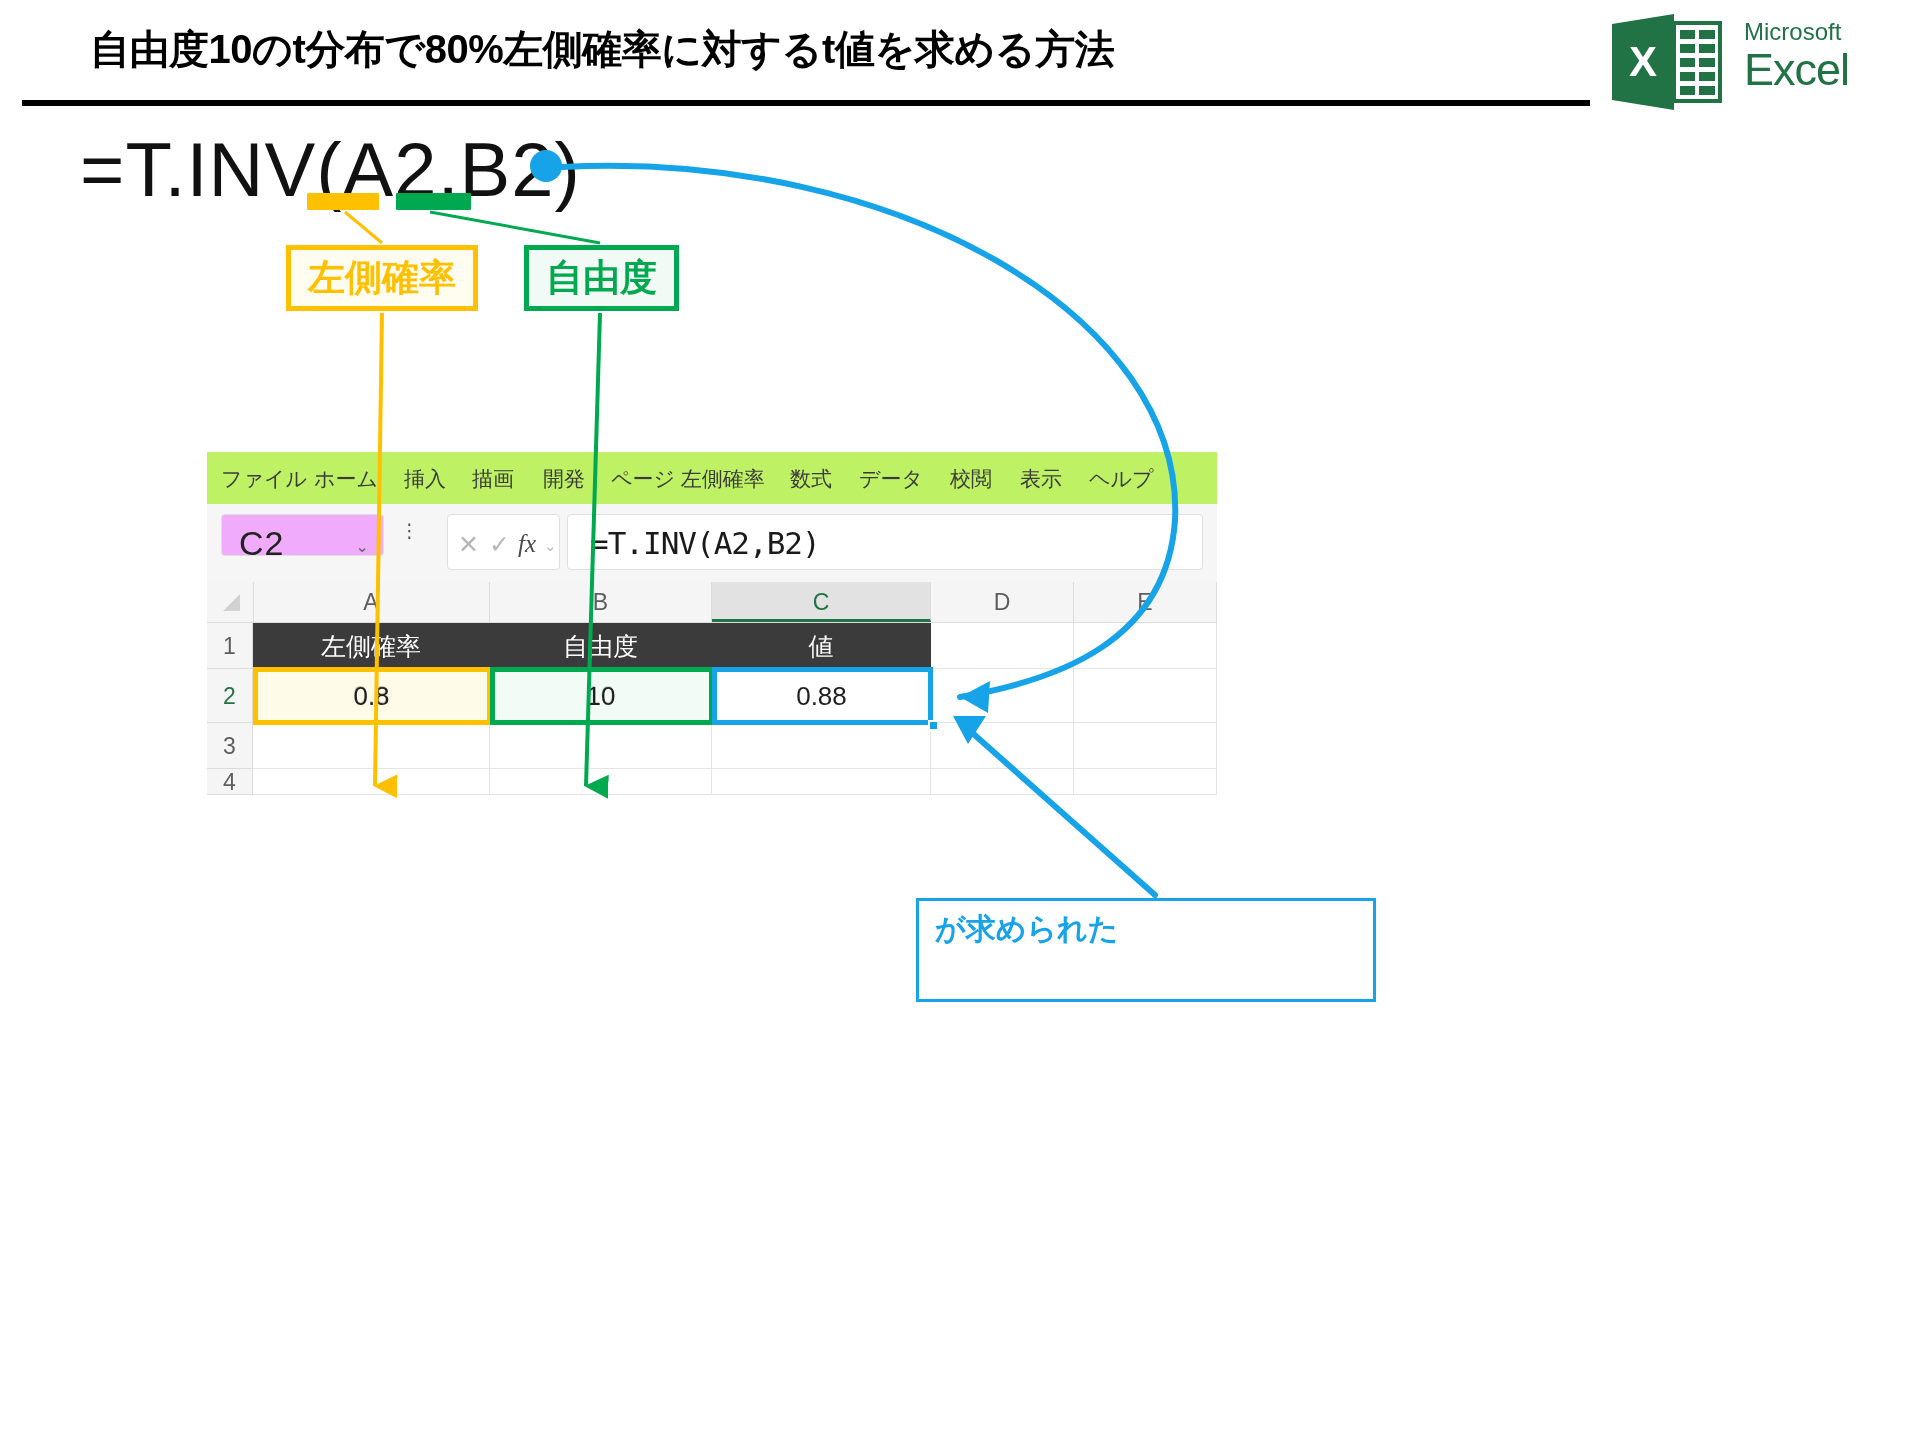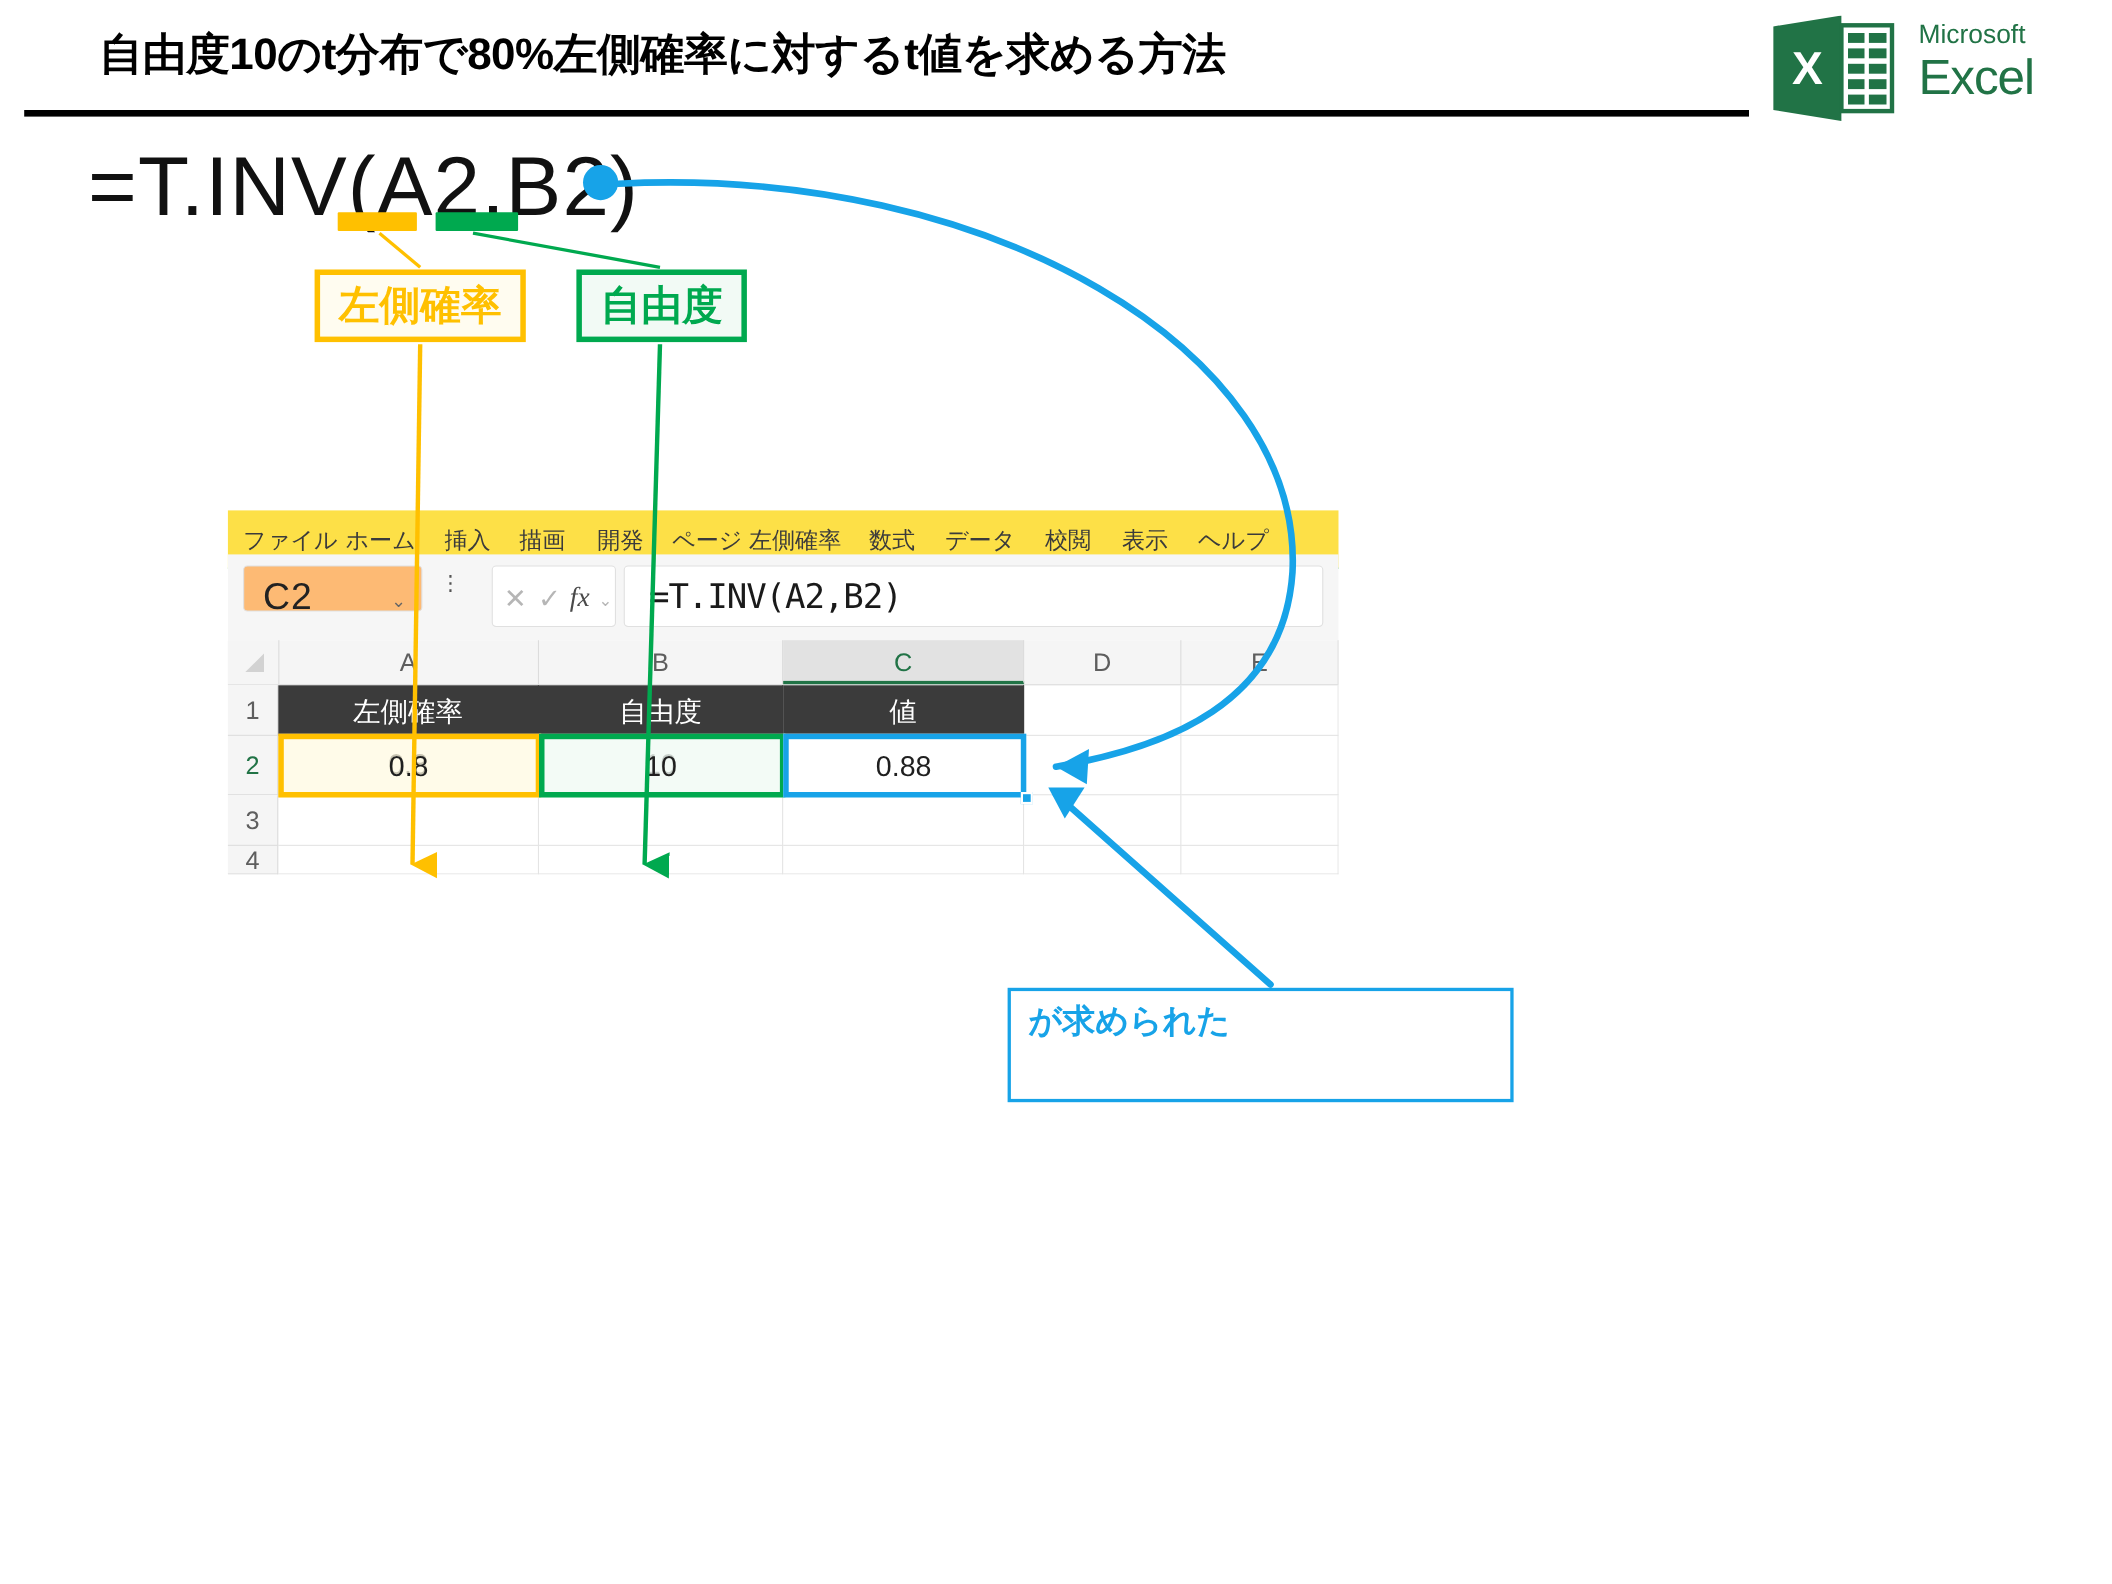--- a/index.html
+++ b/index.html
@@ -130,44 +130,44 @@
   
   #excel-window {
     position: absolute;
     left: 207px; top: 452px;
     width: 1010px; height: 343px;
     background: #ffffff;
     overflow: hidden;
   }
   #ribbon {
     position: absolute;
-    left: 0; top: 12px;
+    left: 0; top: 0;
     width: 1010px; height: 52px;
-    background: #fde047;
+    background: #bef264;
     border-bottom: 1px solid #14b8a6;
   }
   .ribbon-tab {
     position: absolute;
     top: 13px;
     font-size: 21px;
     color: #3b3b3b;
     white-space: nowrap;
   }
   #formula-strip {
     position: absolute;
     left: 0; top: 52px;
     width: 1010px; height: 78px;
     background: #f6f6f6;
   }
   #name-box {
     position: absolute;
     left: 14px; top: 10px;
     width: 163px; height: 42px;
     box-sizing: border-box;
-    background: #fdba74;
+    background: #f0abfc;
     border: 1px solid #e0e0e0;
     border-radius: 4px;
   }
   #name-box-text {
     position: absolute;
     left: 17px; top: 9px;
     font-size: 34px;
     color: #222;
     letter-spacing: 1px;
   }

